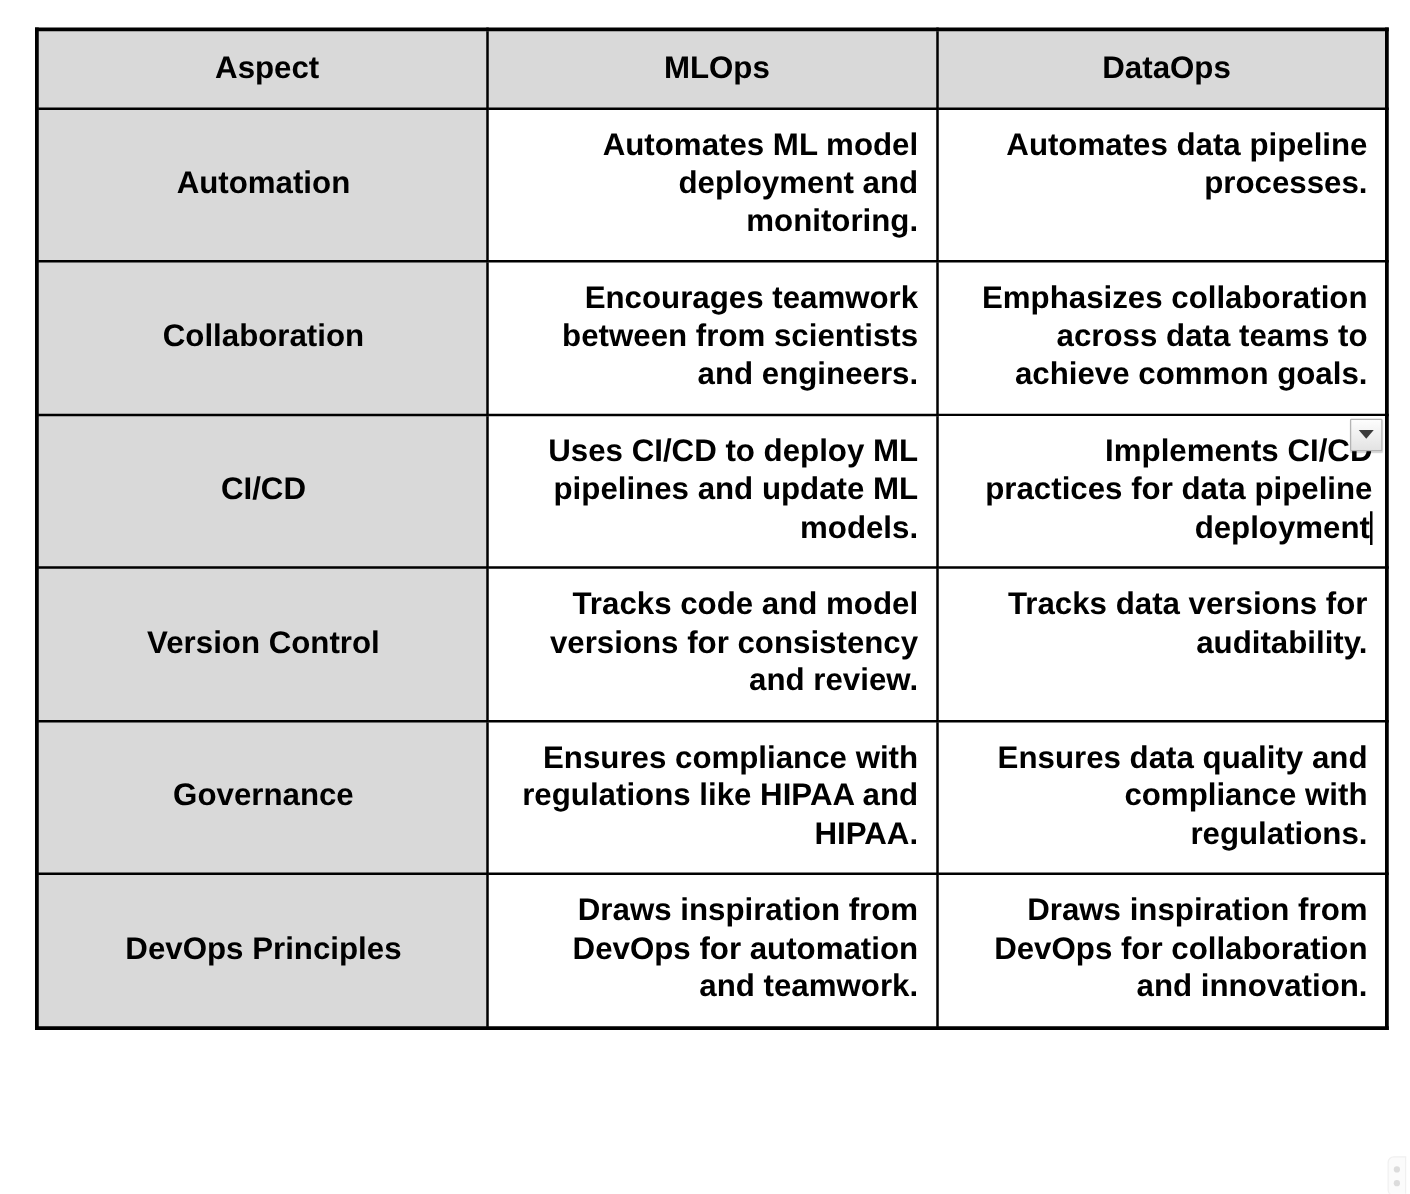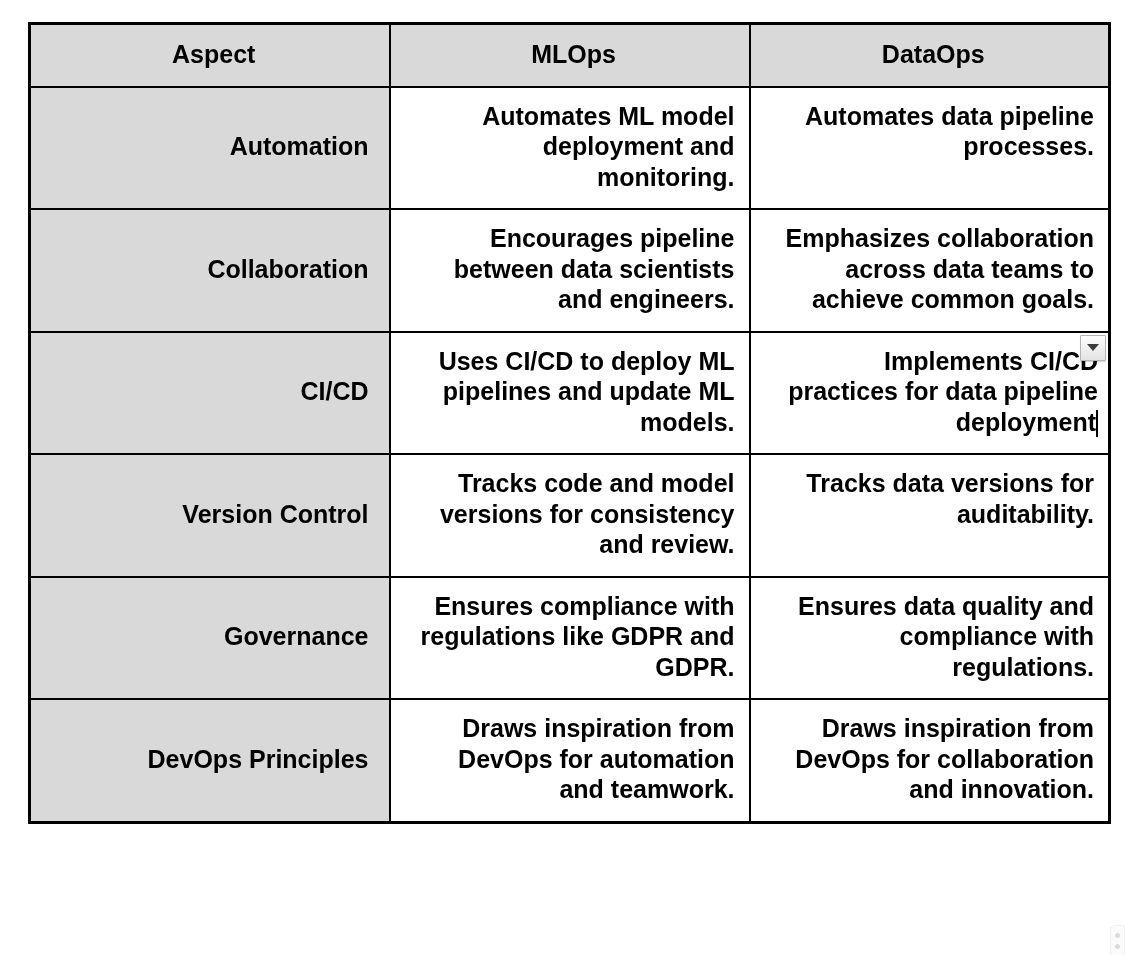--- a/index.html
+++ b/index.html
@@ -52,24 +52,24 @@
     text-align: center;
     font-size: 25px;
     padding: 14px 2px 16px 10px;
     vertical-align: middle;
   }
 
   
   table.cmp td.aspect {
     background: #d9d9d9;
     font-weight: bold;
-    text-align: right;
+    text-align: center;
     vertical-align: middle;
     padding-left: 10px;
-    padding-right: 20px;
+    padding-right: 8px;
   }
 
   
   table.cmp td.desc {
     background: #ffffff;
     text-align: right;
     font-weight: bold;
     padding-left: 20px;
   }
 
@@ -162,21 +162,21 @@
     <tbody>
 
       <tr>
         <td class="aspect">Automation</td>
         <td class="desc">Automates ML model deployment and monitoring.</td>
         <td class="desc">Automates data pipeline processes.</td>
       </tr>
 
       <tr>
         <td class="aspect">Collaboration</td>
-        <td class="desc">Encourages pipeline between data scientists and engineers.</td>
+        <td class="desc">Encourages teamwork between from scientists and engineers.</td>
         <td class="desc">Emphasizes collaboration across data teams to achieve common goals.</td>
       </tr>
 
       <tr>
         <td class="aspect">CI/CD</td>
         <td class="desc">Uses CI/CD to deploy ML pipelines and update ML models.</td>
         <td class="desc editing">
           <span class="cell-text"><span>Implements CI/CD practices for data pipeline deployment</span><span class="caret"></span></span>
           <span class="dropdown-btn">
             <span class="tri"></span>
@@ -187,21 +187,21 @@
 
       <tr>
         <td class="aspect">Version Control</td>
         <td class="desc">Tracks code and model versions for consistency and review.</td>
         <td class="desc">Tracks data versions for auditability.</td>
       </tr>
 
 
       <tr>
         <td class="aspect">Governance</td>
-        <td class="desc">Ensures compliance with regulations like GDPR and GDPR.</td>
+        <td class="desc">Ensures compliance with regulations like HIPAA and HIPAA.</td>
         <td class="desc">Ensures data quality and compliance with regulations.</td>
       </tr>
 
       <tr>
         <td class="aspect">DevOps Principles</td>
         <td class="desc">Draws inspiration from DevOps for automation and teamwork.</td>
         <td class="desc">Draws inspiration from DevOps for collaboration and innovation.</td>
       </tr>
 
     </tbody>

